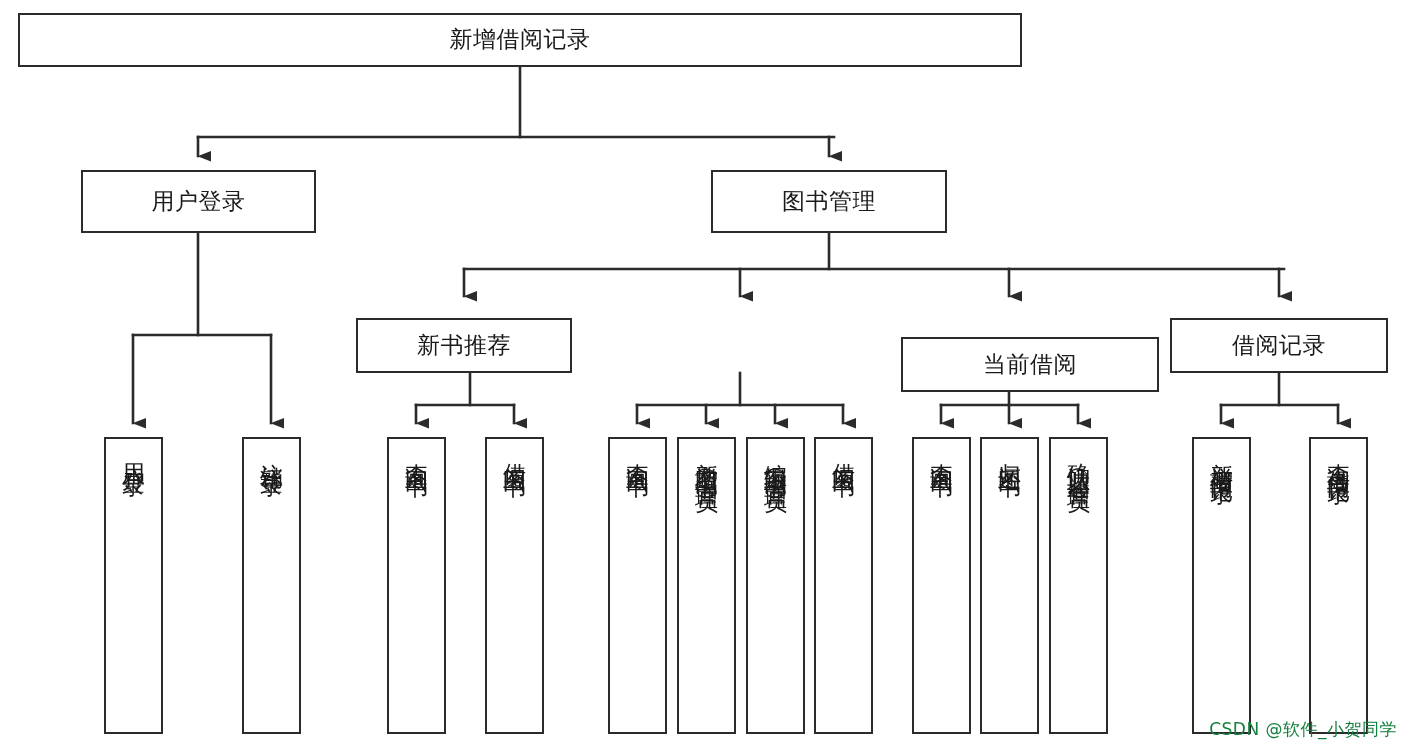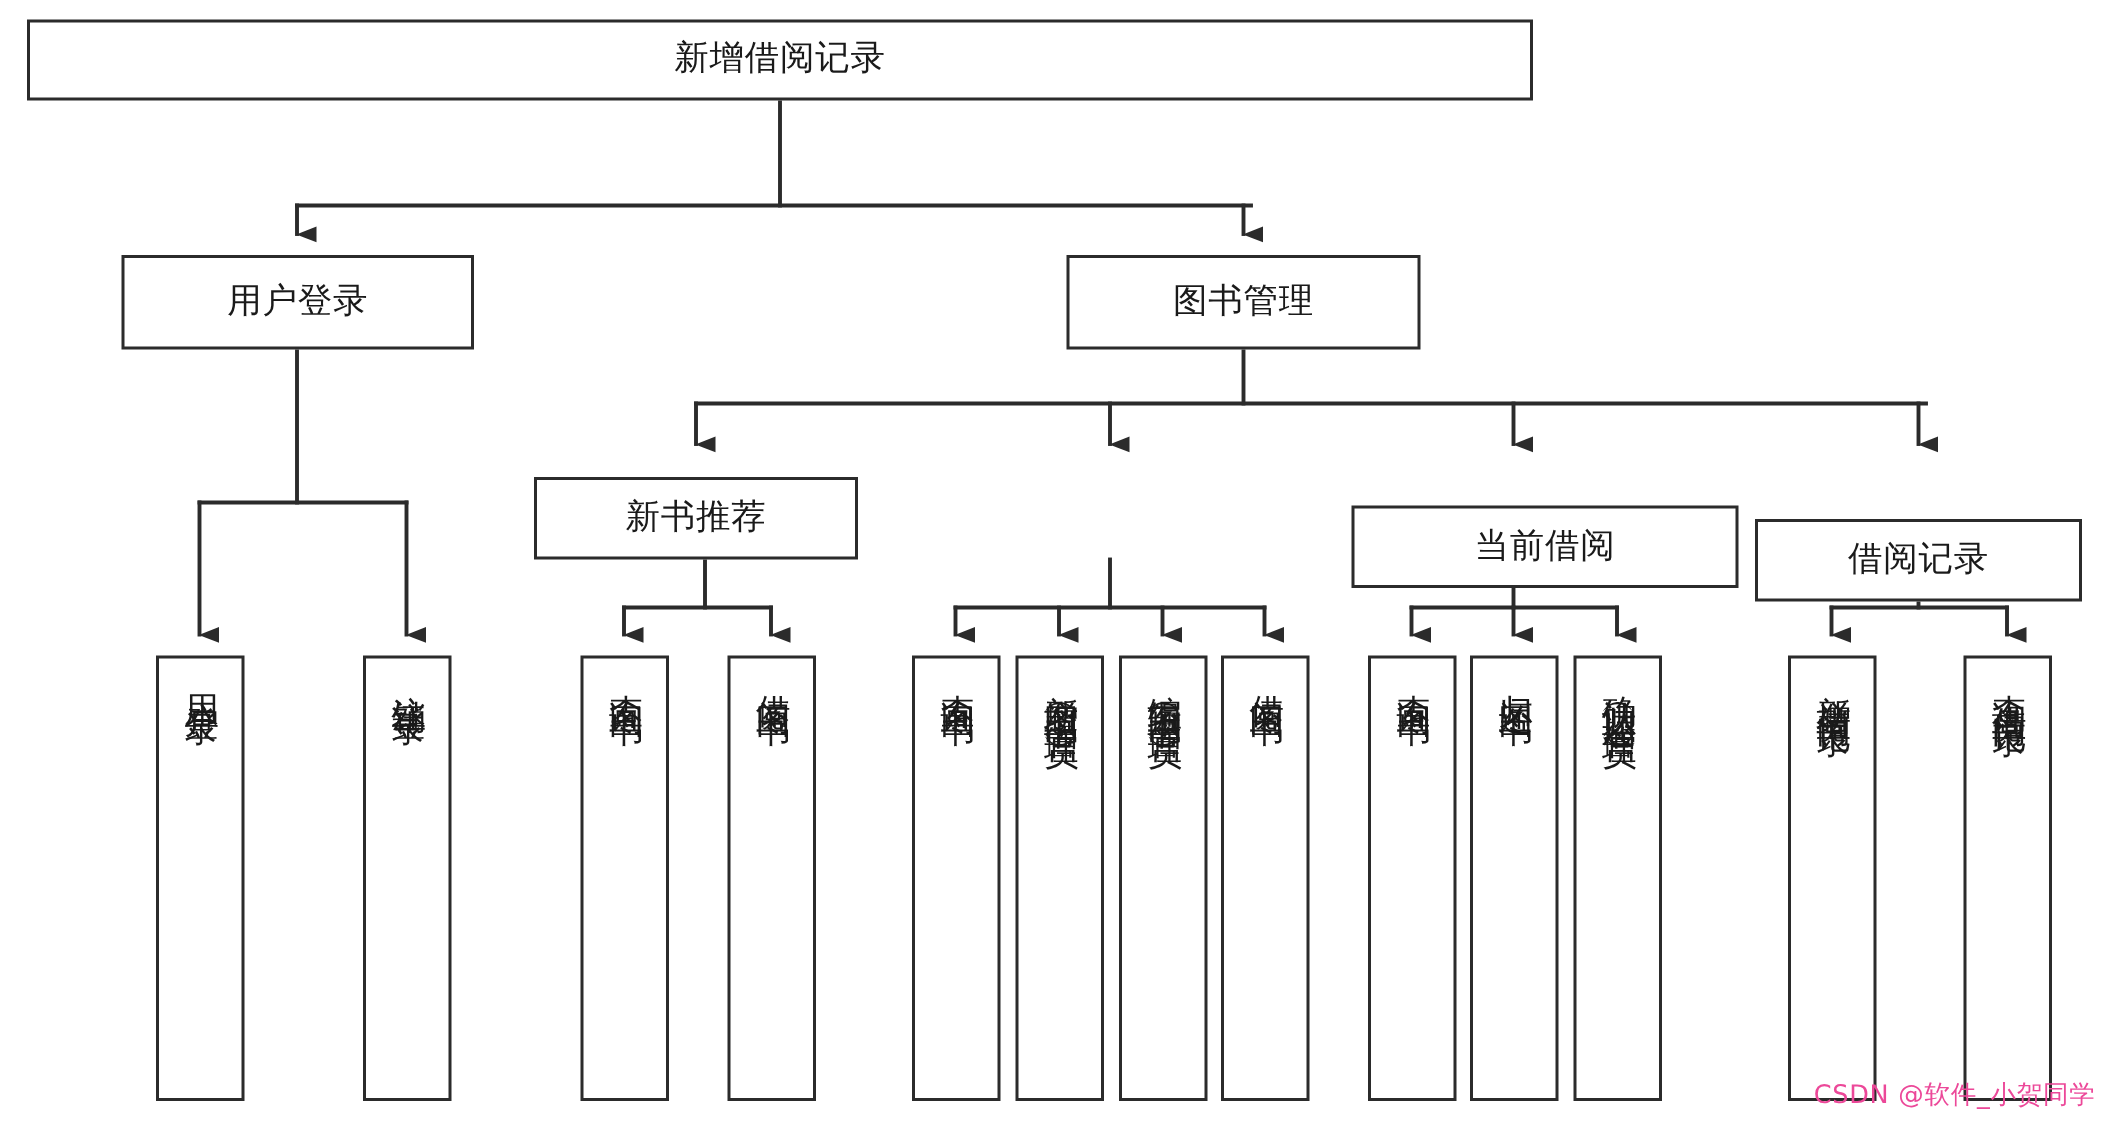--- a/index.html
+++ b/index.html
@@ -64,21 +64,21 @@
     font-size: 23px;
     line-height: 1.0;
     letter-spacing: 4px;
     white-space: nowrap;
   }
   .watermark {
     position: absolute;
     right: 8px;
     bottom: 6px;
     font-size: 17px;
-    color: #ec4899;
+    color: #15803d;
     font-family: "DejaVu Sans", "Liberation Sans", sans-serif;
     white-space: nowrap;
     z-index: 5;
     letter-spacing: 0.5px;
   }
 </style>
 </head>
 <body>
 
 <div id="diagram-root">
@@ -148,21 +148,21 @@
 
   <div class="node horiz" style="left:356px; top:318px; width:216px; height:55px;">
     <span class="node-label">新书推荐</span>
   </div>
 
 
   <div class="node horiz" style="left:901px; top:337px; width:258px; height:55px;">
     <span class="node-label">当前借阅</span>
   </div>
 
-  <div class="node horiz" style="left:1170px; top:318px; width:218px; height:55px;margin-top:28px;">
+  <div class="node horiz" style="left:1170px; top:318px; width:218px; height:55px;">
     <span class="node-label">借阅记录</span>
   </div>
 
   <div class="node vert" style="left:104px; top:437px; width:59px; height:297px;">
     <span class="node-label">用户登录</span>
   </div>
   <div class="node vert" style="left:242px; top:437px; width:59px; height:297px;">
     <span class="node-label">注销登录</span>
   </div>
 

